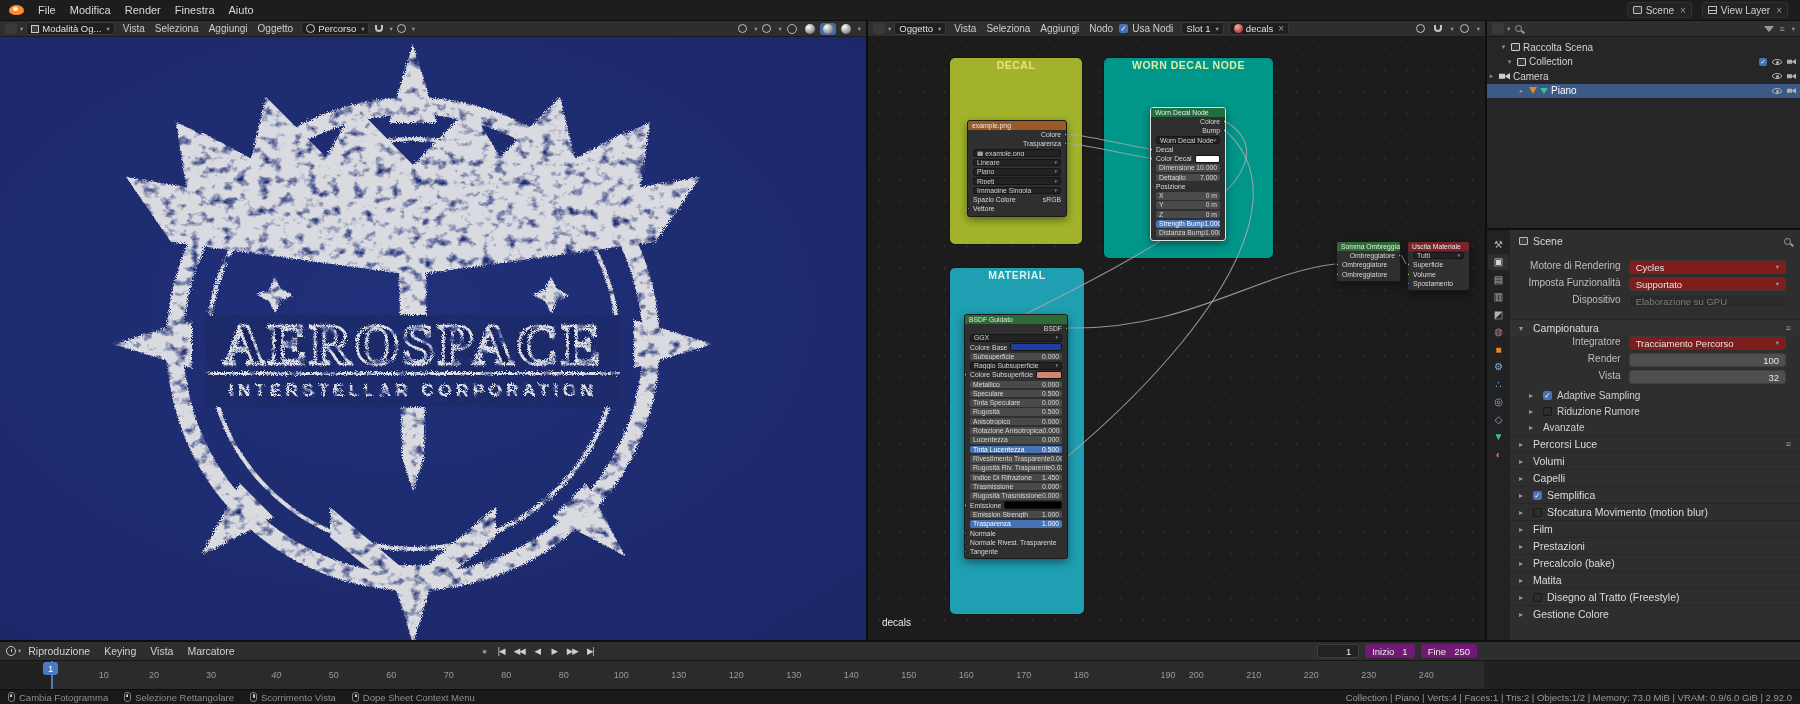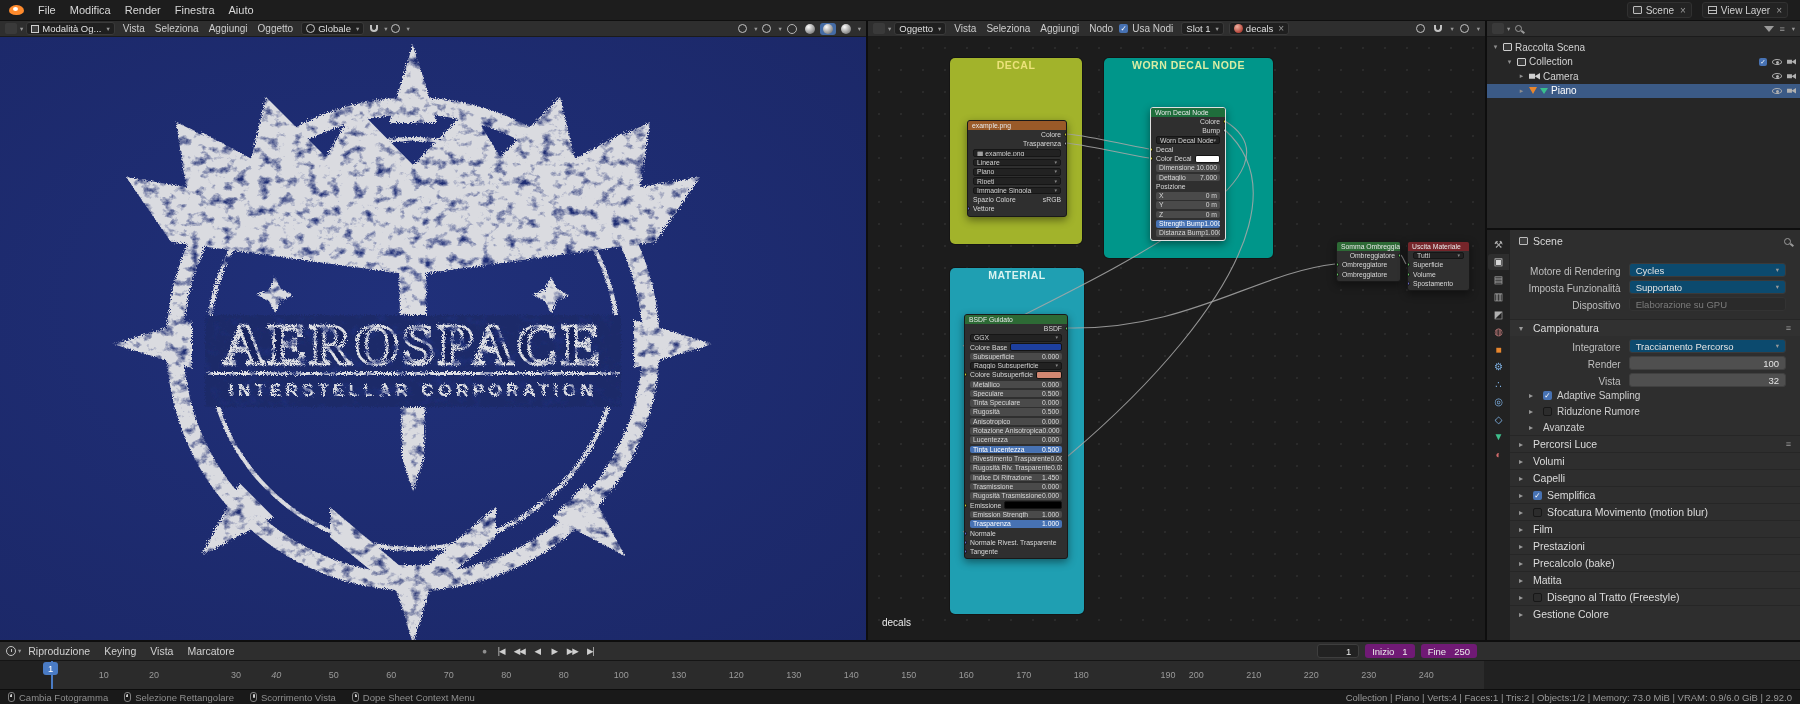--- a/index.html
+++ b/index.html
@@ -89,23 +89,23 @@
   .funnel{width:0;height:0;border-left:5px solid transparent;border-right:5px solid transparent;border-top:6px solid #9a9a9a;display:inline-block}
 
   
   .props{flex:1;display:flex;min-height:0;background:#2e2e2e}
   .props-tabs{width:23px;background:#222;display:flex;flex-direction:column;align-items:center;padding-top:6px;gap:1px}
   .ptab{width:21px;height:16.5px;display:flex;align-items:center;justify-content:center;font-size:10px;border-radius:3px 0 0 3px}
   .ptab.active{background:#2e2e2e}
   .props-main{flex:1;min-width:0;display:flex;flex-direction:column}
   .pbread{height:22px;display:flex;align-items:center;gap:5px;padding:0 9px;font-size:10.5px;color:#dadada}
   #props-body{flex:1;overflow:hidden;padding-top:8px}
-  .prow{display:flex;align-items:flex-end;height:17px;padding:0 14px 0 0}
+  .prow{display:flex;align-items:flex-start;height:17px;padding:0 14px 0 0}
   .plabel{width:43%;text-align:right;padding-right:8px;color:#bfbfbf;font-size:10px;white-space:nowrap;overflow:hidden}
-  .pfield{flex:1;background:#0c4a6e;border:1px solid #3a3a3a;border-radius:3px;height:14px;padding:0 6px;font-size:9.5px;color:#e4e4e4;display:flex;justify-content:space-between;align-items:center;min-width:0;overflow:hidden}
+  .pfield{flex:1;background:#7f1d1d;border:1px solid #3a3a3a;border-radius:3px;height:14px;padding:0 6px;font-size:9.5px;color:#e4e4e4;display:flex;justify-content:space-between;align-items:center;min-width:0;overflow:hidden}
   .pfield.num{background:#4f4f4f;border-color:#404040;justify-content:flex-end}
   .pfield.dis{color:#7c7c7c;background:#2a2a2a;border-color:#333}
   .psection{height:17px;display:flex;align-items:center;gap:5px;padding:0 9px;font-size:10.5px;color:#dcdcdc;border-top:1px solid #262626}
   .psection.open{background:#313131}
   .psub{height:16px;display:flex;align-items:center;gap:5px;padding:0 9px 0 19px;font-size:10px;color:#cfcfcf}
   .parrow{color:#9a9a9a;font-size:8px;width:9px}
   .preset{margin-left:auto;color:#9a9a9a;font-size:9px}
   .gap8{height:8px}
 
   
@@ -175,21 +175,21 @@
           <span class="chev">▾</span>
         </div>
         <span id="vp-menus" style="display:flex">
             <span class="ehmenu">Vista</span>
             <span class="ehmenu">Seleziona</span>
             <span class="ehmenu">Aggiungi</span>
             <span class="ehmenu">Oggetto</span>
           </span>
         <div class="dropdown">
           <span class="i-globe"></span>
-          <span>Globale</span>
+          <span>Percorso</span>
           <span class="chev">▾</span>
         </div>
         <span class="i-magnet"></span>
         <span class="chev">▾</span>
         <span class="i-circle"></span>
         <span class="chev">▾</span>
         <span style="margin-left:auto;display:flex;align-items:center;gap:2px">
           <span class="i-circle"></span>
           <span class="chev">▾</span>
           <span class="i-circle"></span>
@@ -557,37 +557,37 @@
           <span class="edico"></span>
           <span class="chev">▾</span>
           <span class="mag" style="margin-left:4px"></span>
           <span style="margin-left:auto;display:flex;align-items:center;gap:5px">
             <span class="funnel"></span>
             <span style="color:#9a9a9a;font-size:9px">≡</span>
             <span class="chev">▾</span>
           </span>
         </div>
         <div id="outliner-rows">
-            <div class="orow" style="padding-left: 4px; align-items: center;">
+            <div class="orow" style="padding-left: 12px; align-items: center;">
               <span class="oarr">▾</span>
               <span class="oi-box"></span>
               <span>Raccolta Scena</span>
               <span class="oright"></span>
             </div>
             <div class="orow" style="padding-left: 18px;">
               <span class="oarr">▾</span>
               <span class="oi-box"></span>
               <span>Collection</span>
               <span class="oright">
                 <span class="mi-check">✓</span>
                 <span class="mi-eye"></span>
                 <span class="mi-cam"></span>
               </span>
             </div>
-            <div class="orow" style="padding-left: 30px;">
+            <div class="orow" style="">
               <span class="oarr">▸</span>
               <span class="oi-camera"></span>
               <span>Camera</span>
               <span class="oright">
                 <span class="mi-eye"></span>
                 <span class="mi-cam"></span>
               </span>
             </div>
             <div class="orow sel" style="padding-left: 30px;">
               <span class="oarr">▸</span>
@@ -798,21 +798,21 @@
   </div>
 
   <div class="ruler" id="ruler">
     <div class="shadeL"></div>
     <div class="shadeR"></div>
     <div class="playhead">
       <div class="phlabel">1</div>
     </div>
   <div class="tick" style="left: 103.75px;">10</div>
       <div class="tick" style="left: 154px;">20</div>
-      <div class="tick" style="left: 236px;">30</div>
+      <div class="tick" style="left: 211px;">30</div>
       <div class="tick" style="left: 276.25px; font-style: italic;">40</div>
       <div class="tick" style="left: 333.75px;">50</div>
       <div class="tick" style="left: 391.25px;">60</div>
       <div class="tick" style="left: 448.75px;">70</div>
       <div class="tick" style="left: 506.25px;">80</div>
       <div class="tick" style="left: 563.75px;">80</div>
       <div class="tick" style="left: 621.25px;">100</div>
       <div class="tick" style="left: 678.75px;">130</div>
       <div class="tick" style="left: 736.25px;">120</div>
       <div class="tick" style="left: 793.75px;">130</div>

